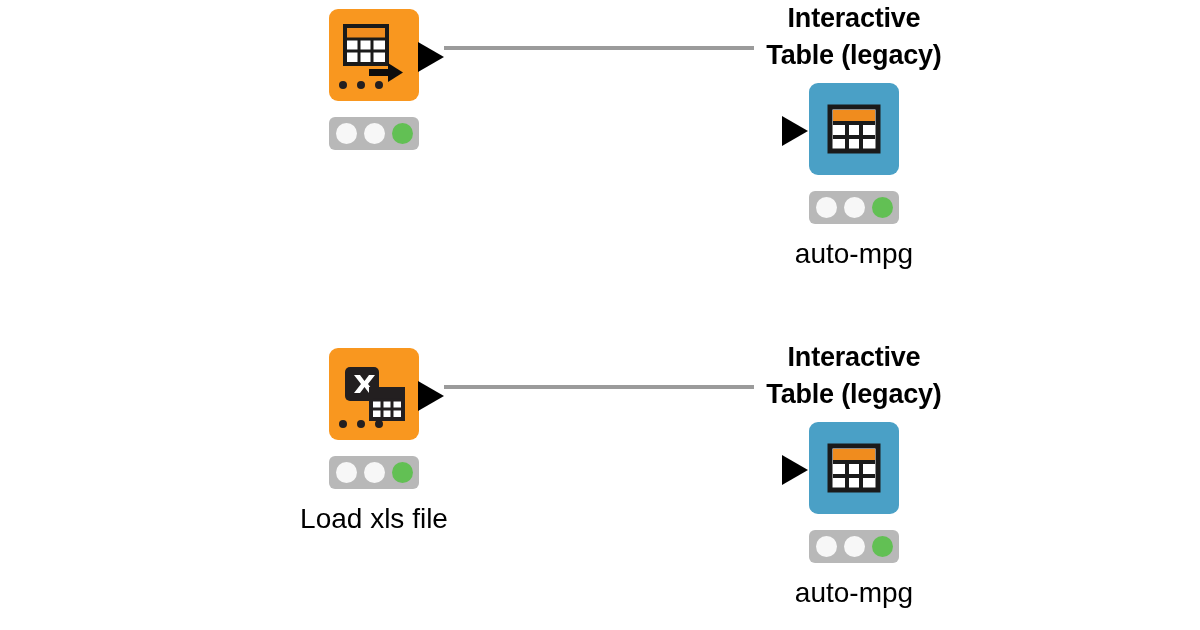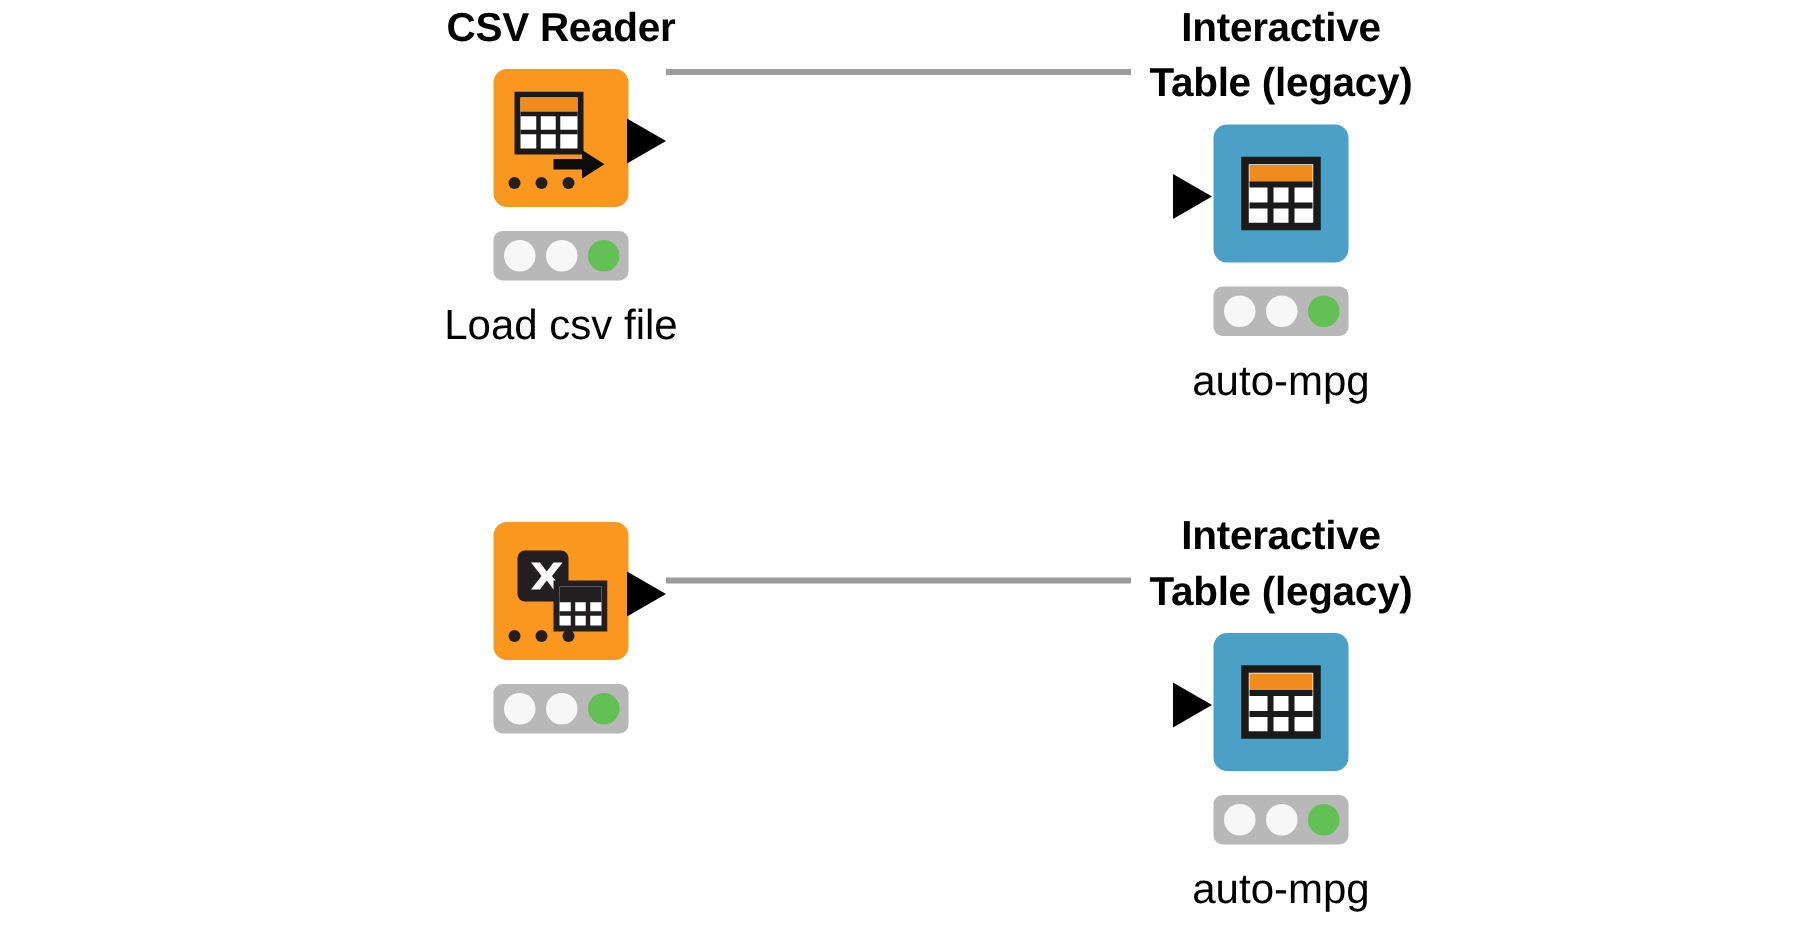--- a/index.html
+++ b/index.html
@@ -148,21 +148,20 @@
 </head>
 <body>
 
 <div class="canvas">
 
   <div class="row row-1">
 
     <div class="connector"></div>
 
     <div class="node node-reader">
-      <div class="node-title">CSV Reader</div>
 
       <div class="node-body">
         <div class="node-box orange">
           <div class="icon-wrap">
             <svg width="66" height="62" viewBox="0 0 66 62" aria-hidden="true">
 
               <rect x="4" y="2" width="42" height="38" fill="#ffffff" stroke="#1a1a1a" stroke-width="4"></rect>
               <rect x="6" y="4" width="38" height="10" fill="#F08C1E"></rect>
               <line x1="6" y1="15" x2="44" y2="15" stroke="#1a1a1a" stroke-width="3"></line>
               <line x1="6" y1="27" x2="44" y2="27" stroke="#1a1a1a" stroke-width="3"></line>
@@ -181,21 +180,20 @@
         </div>
         <div class="port port-out"></div>
       </div>
 
       <div class="status">
         <i class="off"></i>
         <i class="off"></i>
         <i class="green"></i>
       </div>
 
-      <div class="node-label">Load csv file</div>
     </div>
 
     <div class="node node-view">
       <div class="node-title two-line">Interactive
 Table (legacy)</div>
 
       <div class="node-body">
         <div class="port port-in"></div>
         <div class="node-box blue">
           <div class="icon-wrap">
@@ -251,20 +249,21 @@
         </div>
         <div class="port port-out"></div>
       </div>
 
       <div class="status">
         <i class="off"></i>
         <i class="off"></i>
         <i class="green"></i>
       </div>
 
+      <div class="node-label">Load xls file</div>
     </div>
 
     <div class="node node-view">
       <div class="node-title two-line">Interactive
 Table (legacy)</div>
 
       <div class="node-body">
         <div class="port port-in"></div>
         <div class="node-box blue">
           <div class="icon-wrap">

